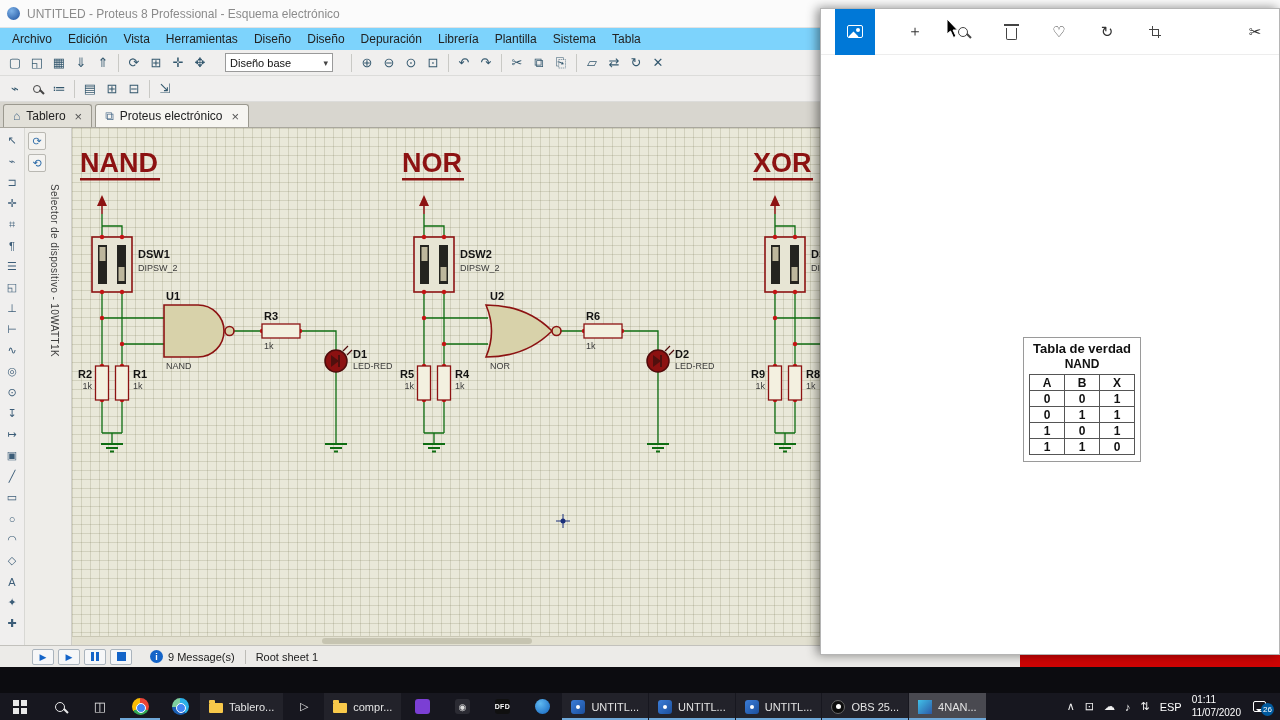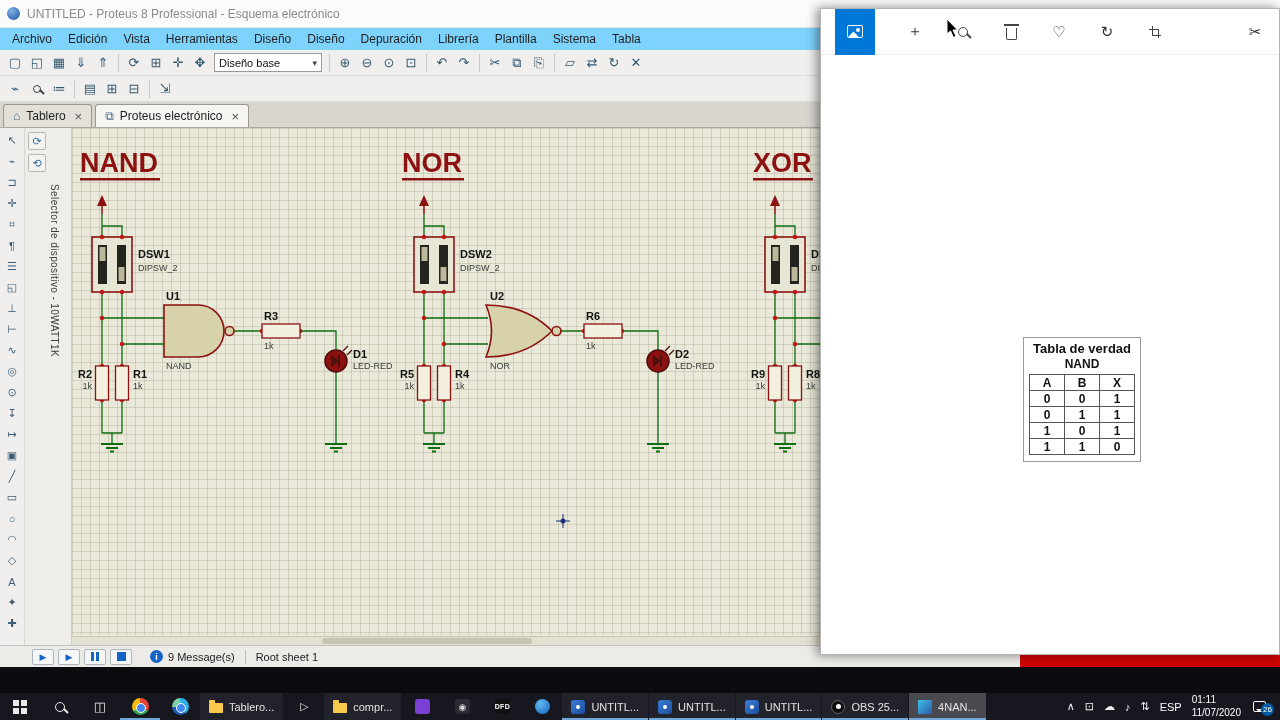--- a/index.html
+++ b/index.html
@@ -9,21 +9,21 @@
   
   #proteus{position:absolute;left:0;top:0;width:1280px;height:667px;background:#f0efee;z-index:1}
   .ptitle{height:28px;background:#fbfbfb;display:flex;align-items:center;gap:7px;padding-left:7px;border-bottom:1px solid #e3e3e3}
   .app-ico{width:13px;height:13px;border-radius:50%;background:radial-gradient(circle at 35% 30%,#7db2e8,#1c4f9c)}
   .ptitle-text{font-size:12px;color:#8b8b8b}
   .pmenu{height:22px;background:#7dd3fc;display:flex;align-items:center;padding-left:4px}
   .menu-item{font-size:12px;color:#222;padding:2px 8px;cursor:default}
   .ptb{height:26px;background:#f0efee;border-bottom:1px solid #dcdcda;display:flex;align-items:center;padding-left:4px}
   .ti{width:22px;height:20px;display:flex;align-items:center;justify-content:center;font-size:13px;color:#34586e;border:1px solid transparent;border-radius:2px}
   .sep{width:1px;height:18px;background:#c9c9c5;margin:0 4px;flex:none}
-  .combo{height:19px;width:108px;background:#fff;border:1px solid #9a9a9a;display:flex;align-items:center;justify-content:space-between;padding:0 4px;margin:0 3px;font-size:11px;color:#111}
+  .combo{height:19px;width:108px;background:#fff;border:1px solid #9a9a9a;display:flex;align-items:center;justify-content:space-between;padding:0 4px;margin:0 14px;font-size:11px;color:#111}
   .combo-arrow{font-size:9px;color:#444}
   .ptabs{height:26px;background:#d8d6cf;border-bottom:1px solid #a9a79e;display:flex;align-items:flex-end;padding-left:3px;gap:3px}
   .ptab{display:flex;align-items:center;gap:6px;height:23px;padding:0 9px;border:1px solid #9b998f;border-bottom:none;border-radius:3px 3px 0 0;background:#e2e0d8;font-size:12px;color:#222}
   .ptab.active{background:#f6f5f1}
   .tico{font-size:12px;color:#4a6b8a}
   .tclose{font-size:13px;color:#555;margin-left:3px}
   .pmain{display:flex;height:517px}
   .ptools{width:25px;background:#f0efee;border-right:1px solid #d8d8d4;display:flex;flex-direction:column;align-items:center;padding-top:2px;overflow:hidden}
   .lt{width:21px;height:21px;display:flex;align-items:center;justify-content:center;font-size:11px;color:#3c5d78;border:1px solid transparent}
   .pstrip{width:47px;background:#eeede9;border-right:1px solid #cfcec8;position:relative}

